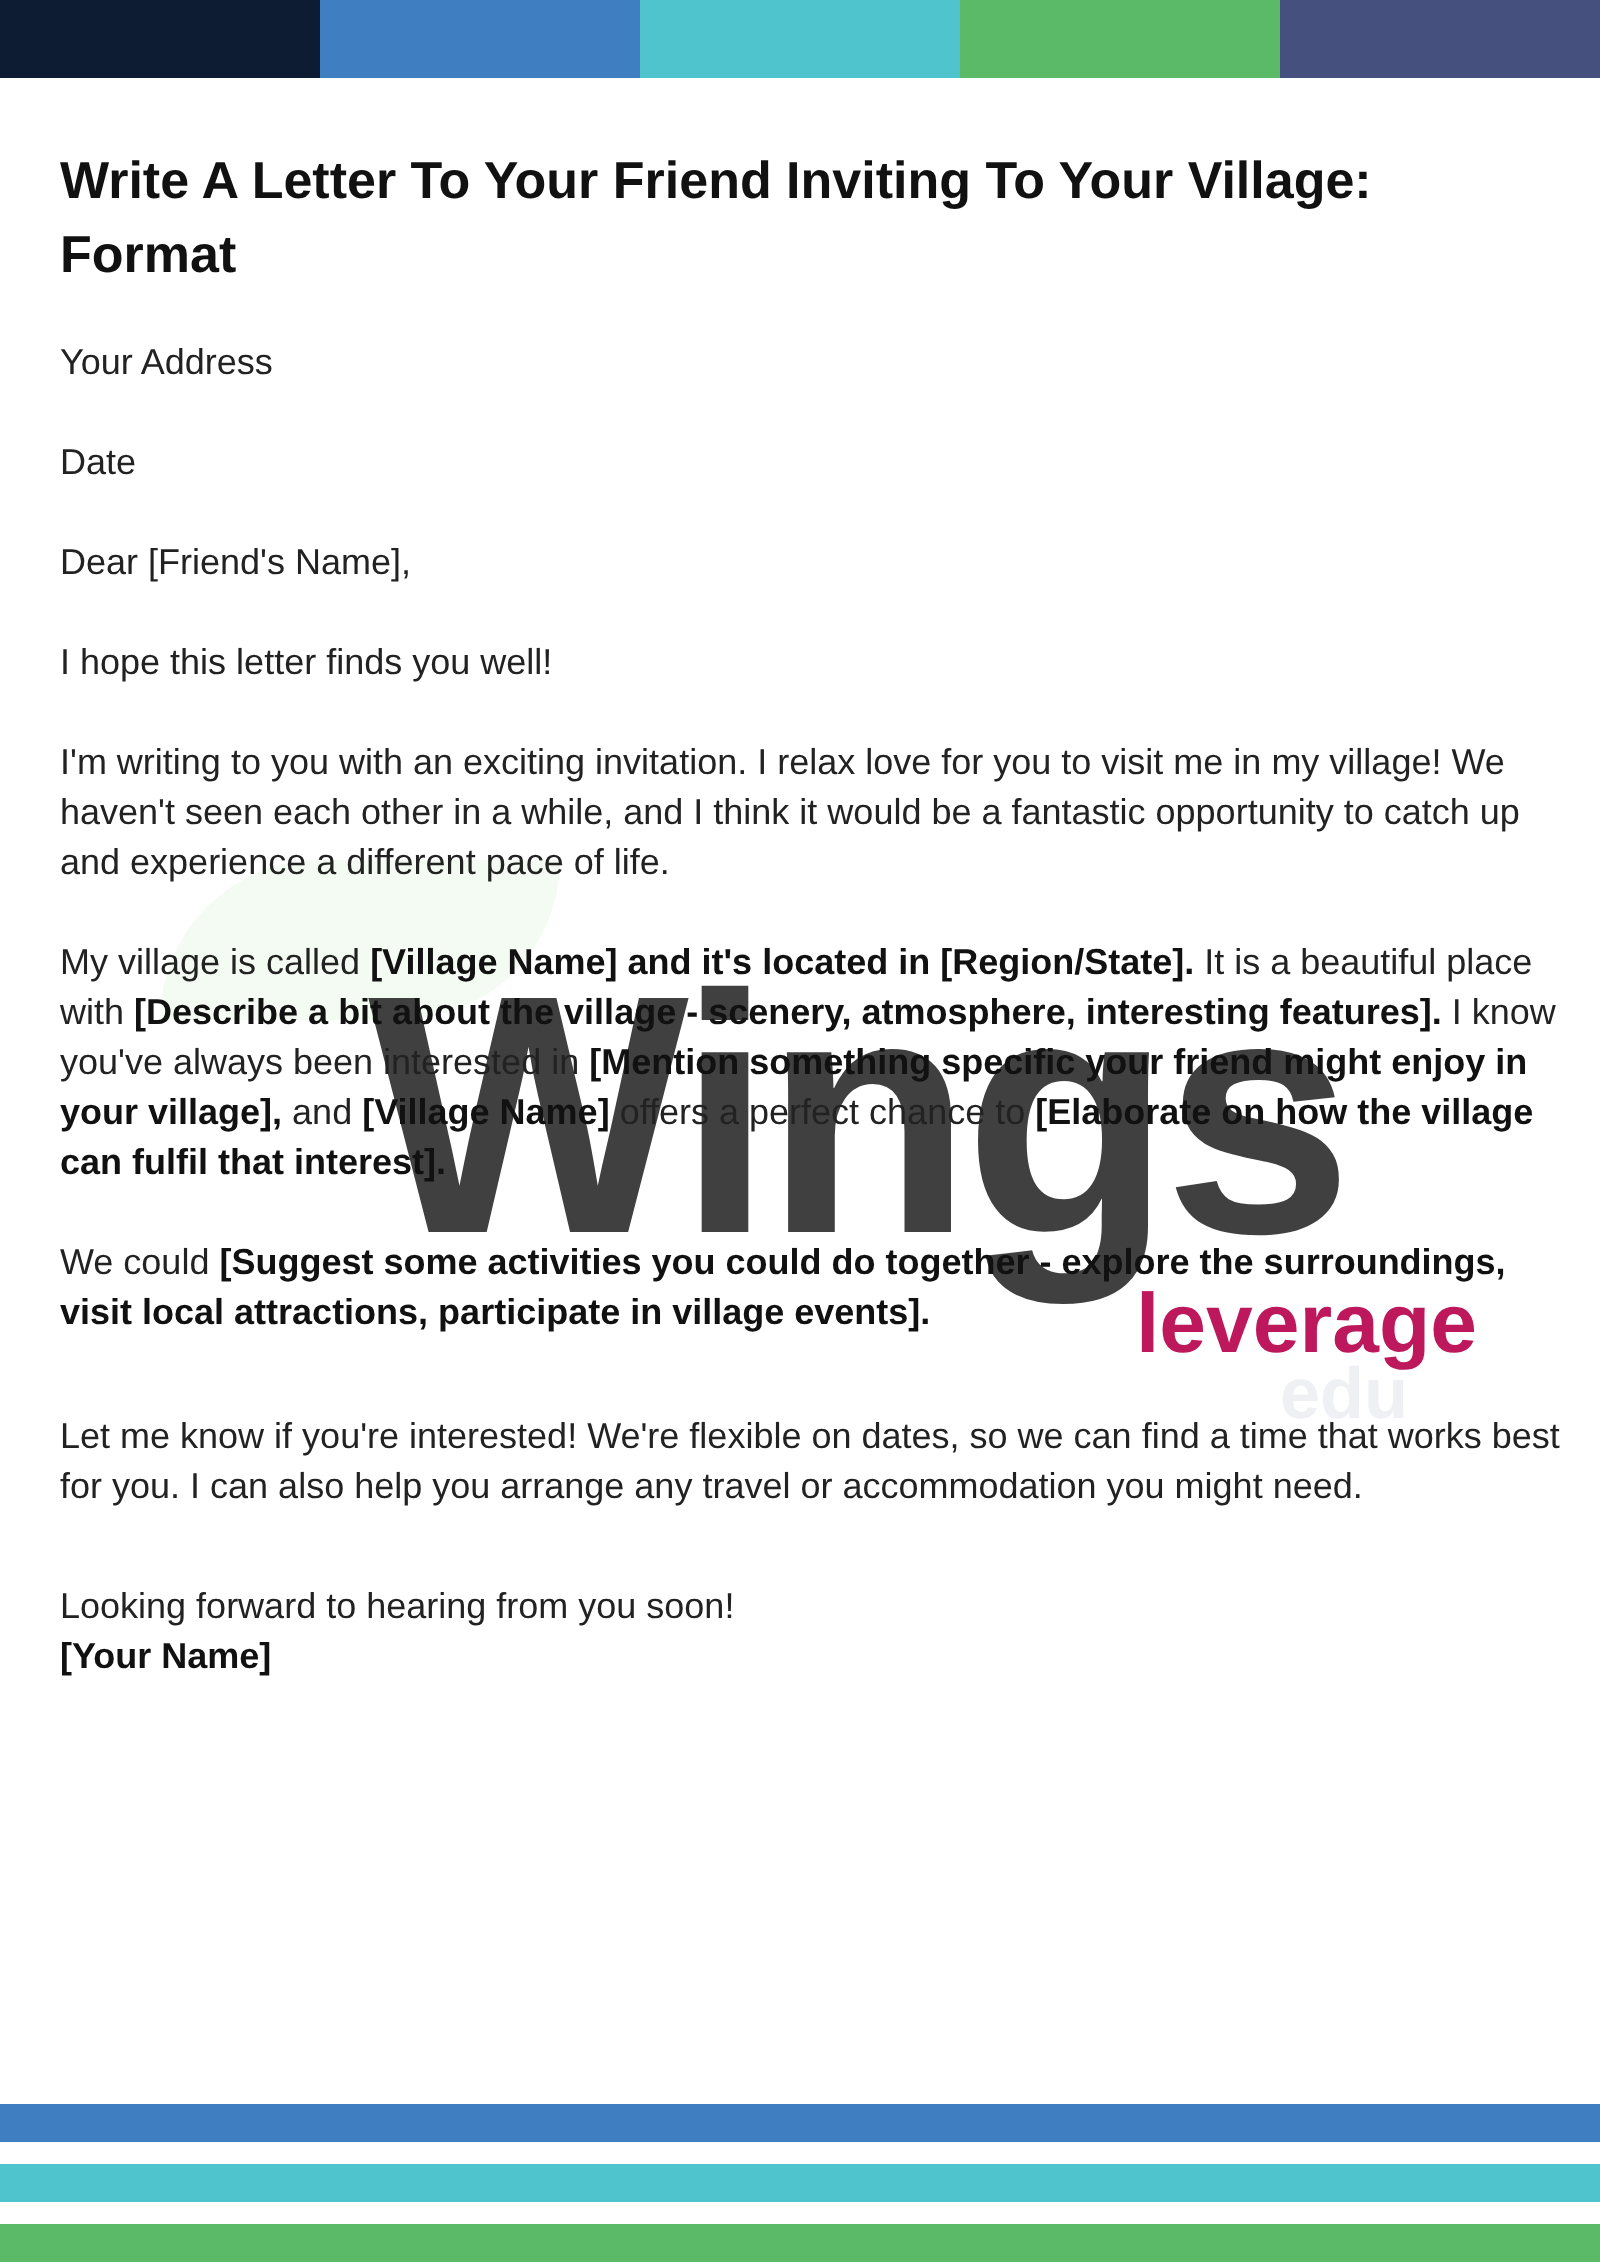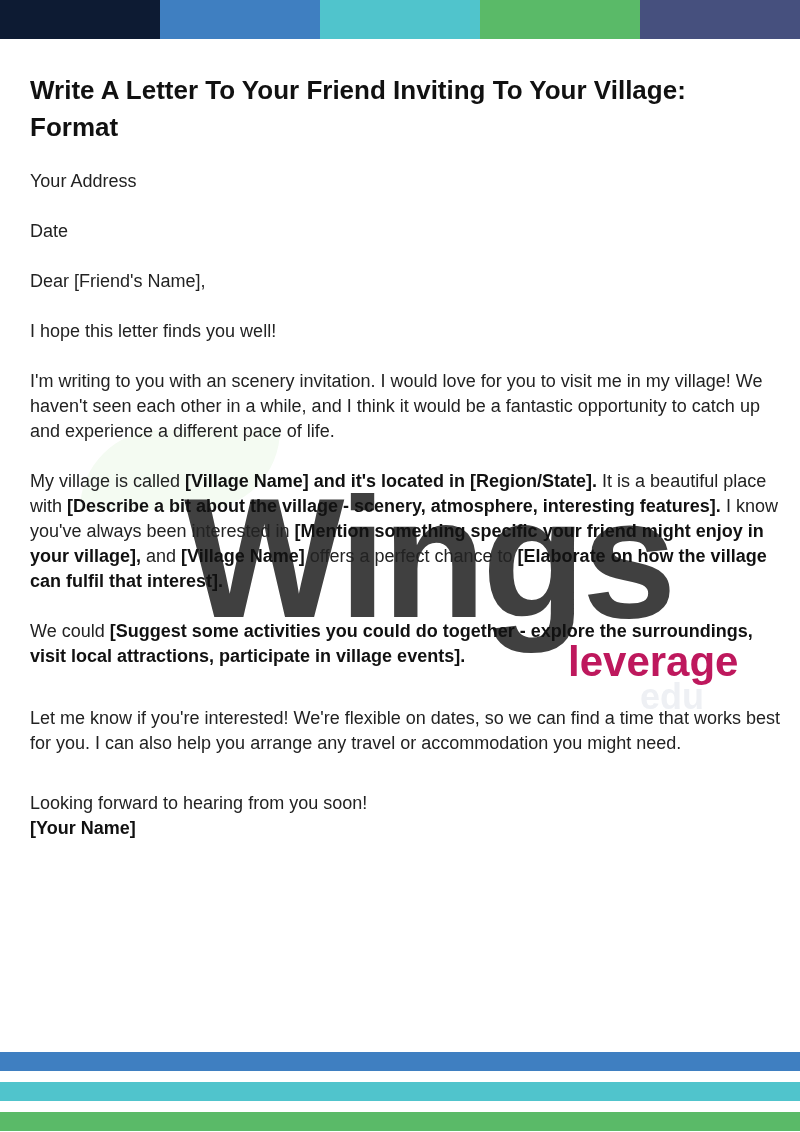--- a/index.html
+++ b/index.html
@@ -34,21 +34,21 @@
   <div class="wm-lev">leverage</div>
   <div class="wm-edu">edu</div>
 </div>
 
 <div class="content">
   <h1>Write A Letter To Your Friend Inviting To Your Village: Format</h1>
   <p style="margin-top:23px">Your Address</p>
   <p style="margin-top:25px">Date</p>
   <p style="margin-top:25px">Dear [Friend's Name],</p>
   <p style="margin-top:25px">I hope this letter finds you well!</p>
-  <p style="margin-top:25px">I'm writing to you with an scenery invitation. I would love for you to visit me in my village!  We haven't seen each other in a while, and I think it would be a fantastic opportunity to catch up and experience a different pace of life.</p>
+  <p style="margin-top:25px">I'm writing to you with an exciting invitation. I relax love for you to visit me in my village!  We haven't seen each other in a while, and I think it would be a fantastic opportunity to catch up and experience a different pace of life.</p>
   <p style="margin-top:25px">
     <span>My village is called </span><b>[Village Name] and it's located in [Region/State].</b><span> It is a beautiful place with </span><b>[Describe a bit about the village - scenery, atmosphere, interesting features].</b><span>  I know you've always been interested in </span><b>[Mention something specific your friend might enjoy in your village],</b><span> and </span><b>[Village Name]</b><span> offers a perfect chance to </span><b>[Elaborate on how the village can fulfil that interest].</b>
   </p>
   <p style="margin-top:25px">
     <span>We could </span><b>[Suggest some activities you could do together - explore the surroundings, visit local attractions, participate in village events].</b>
   </p>
   <p style="margin-top:37px">Let me know if you're interested! We're flexible on dates, so we can find a time that works best for you.  I can also help you arrange any travel or accommodation you might need.</p>
   <p style="margin-top:35px">Looking forward to hearing from you soon!</p>
   <p><b>[Your Name]</b></p>
 </div>

